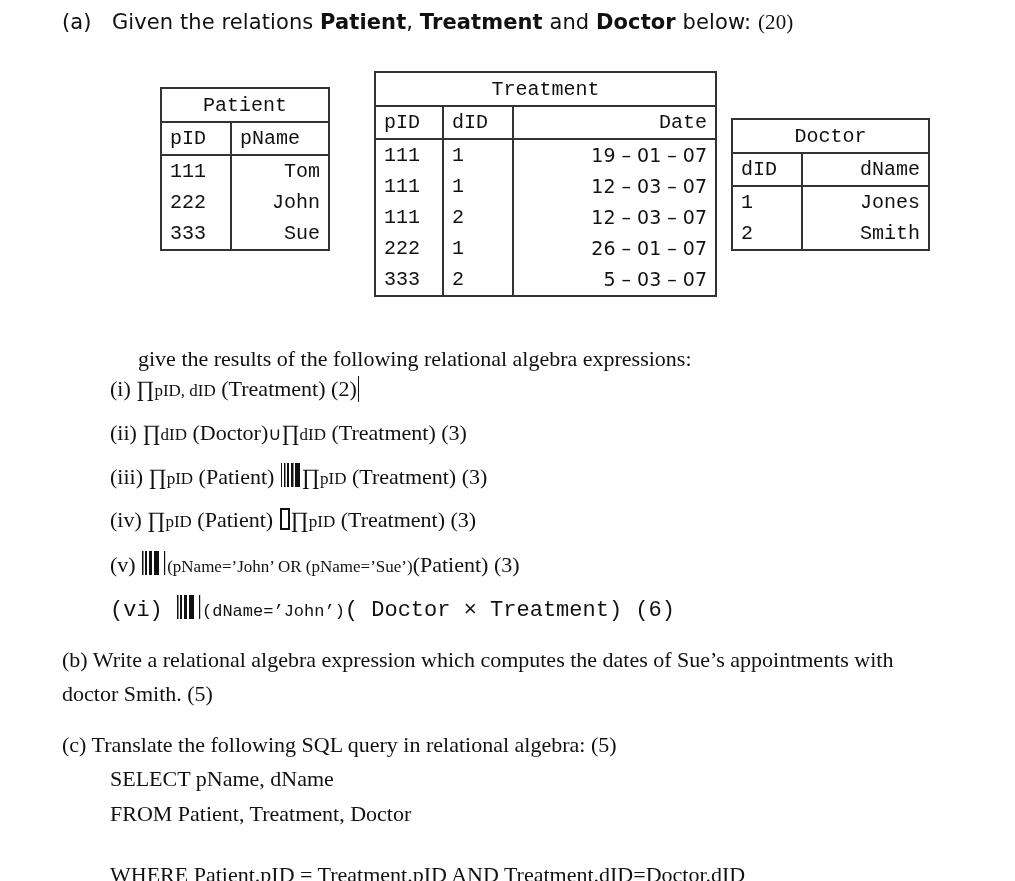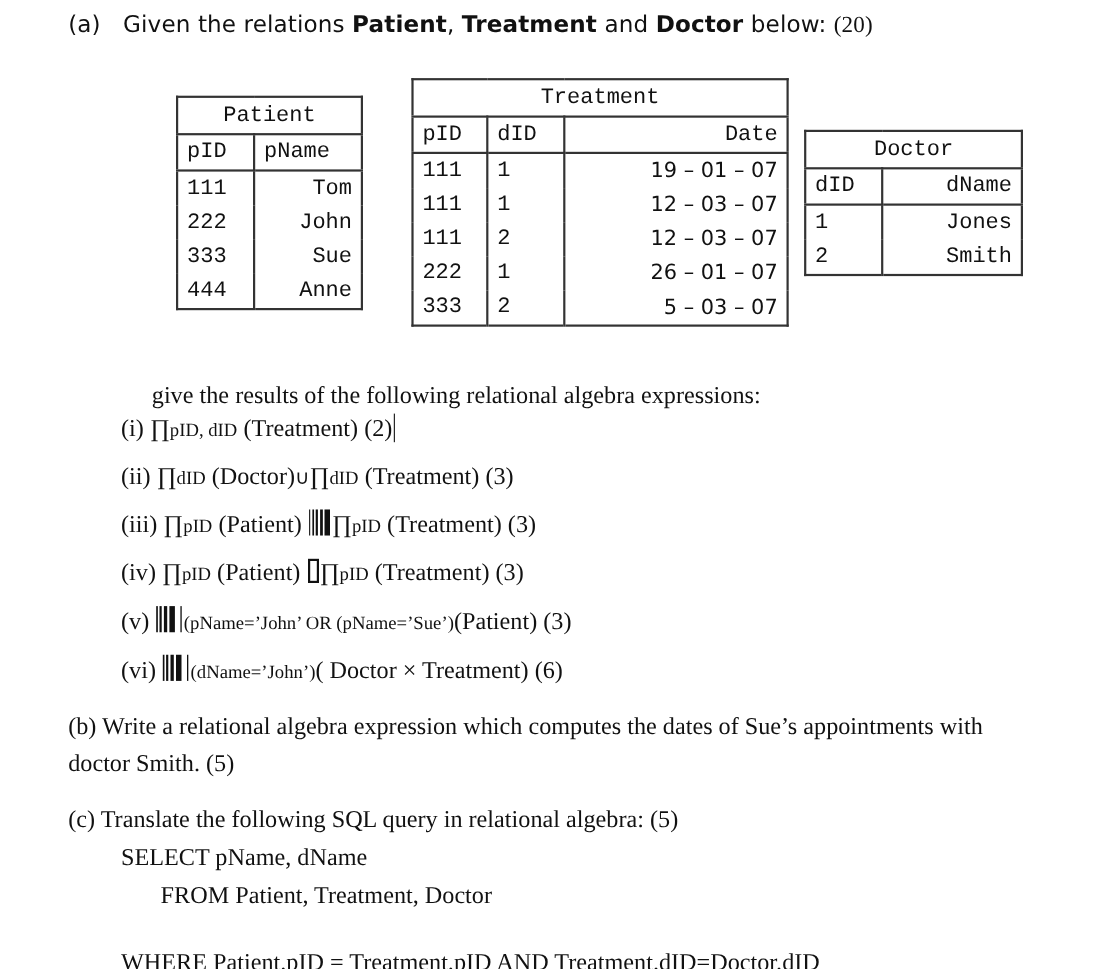--- a/index.html
+++ b/index.html
@@ -63,24 +63,20 @@
         <td class="vr l">111</td>
         <td class="r">Tom</td>
       </tr>
   <tr>
         <td class="vr l">222</td>
         <td class="r">John</td>
       </tr>
   <tr>
         <td class="vr l">333</td>
         <td class="r">Sue</td>
-      </tr>
-  <tr>
-        <td class="vr l">444</td>
-        <td class="r">Anne</td>
       </tr>
 </tbody>
   </table>
 
 <table id="treatment-table" class="rel">
   <tbody>
       <tr>
         <th colspan="3" class="title">Treatment</th>
       </tr>
   <tr class="hdr">
@@ -168,30 +164,30 @@
   <span>(v)</span>
   <svg class="barcode" width="26" height="24" viewBox="0 0 26 24">
       <rect x="1" y="0" width="1.5" height="24" fill="#111"></rect>
       <rect x="4" y="0" width="2" height="24" fill="#111"></rect>
       <rect x="8" y="0" width="3" height="24" fill="#111"></rect>
       <rect x="13" y="0" width="5" height="24" fill="#111"></rect>
       <rect x="23" y="0" width="1.2" height="24" fill="#111"></rect>
     </svg><span class="sub">(pName=’John’ OR (pName=’Sue’)</span><span>(Patient) </span><span>(3)</span>
 </div>
 
-<div class="line" style="left:110px; top:595px;">
+<div class="line" style="left:110px; top:595px;font-family:Liberation Mono, monospace;">
   <span>(vi)</span>
   <svg class="barcode" width="26" height="24" viewBox="0 0 26 24">
       <rect x="1" y="0" width="1.5" height="24" fill="#111"></rect>
       <rect x="4" y="0" width="2" height="24" fill="#111"></rect>
       <rect x="8" y="0" width="3" height="24" fill="#111"></rect>
       <rect x="13" y="0" width="5" height="24" fill="#111"></rect>
       <rect x="23" y="0" width="1.2" height="24" fill="#111"></rect>
     </svg><span class="sub">(dName=’John’)</span><span>( Doctor × Treatment) </span><span>(6)</span>
 </div>
 
 <div class="line" style="left:62px; top:647px;">(b) Write a relational algebra expression which computes the dates of Sue’s appointments with</div>
 <div class="line" style="left:62px; top:681px;">doctor Smith. (5)</div>
 
 <div class="line" style="left:62px; top:732px;">(c)  Translate the following SQL query in relational algebra: (5)</div>
 <div class="line" style="left:110px; top:766px;">SELECT pName, dName</div>
-<div class="line" style="left:110px; top:801px;margin-left:36px;">FROM Patient, Treatment, Doctor</div>
+<div class="line" style="left:110px; top:801px;">FROM Patient, Treatment, Doctor</div>
 <div class="line" style="left:110px; top:835px;margin-top:27px;">WHERE Patient.pID = Treatment.pID AND Treatment.dID=Doctor.dID</div>
 
 </body></html>

